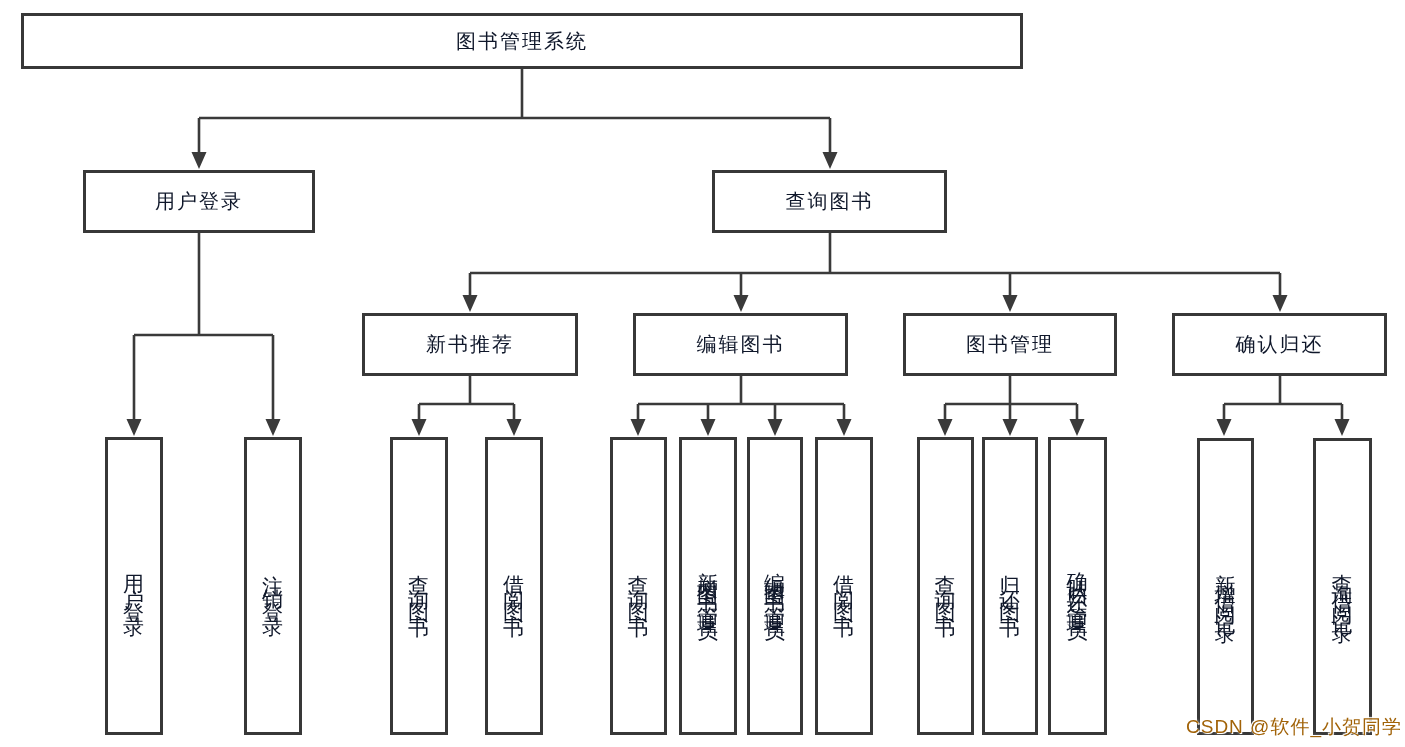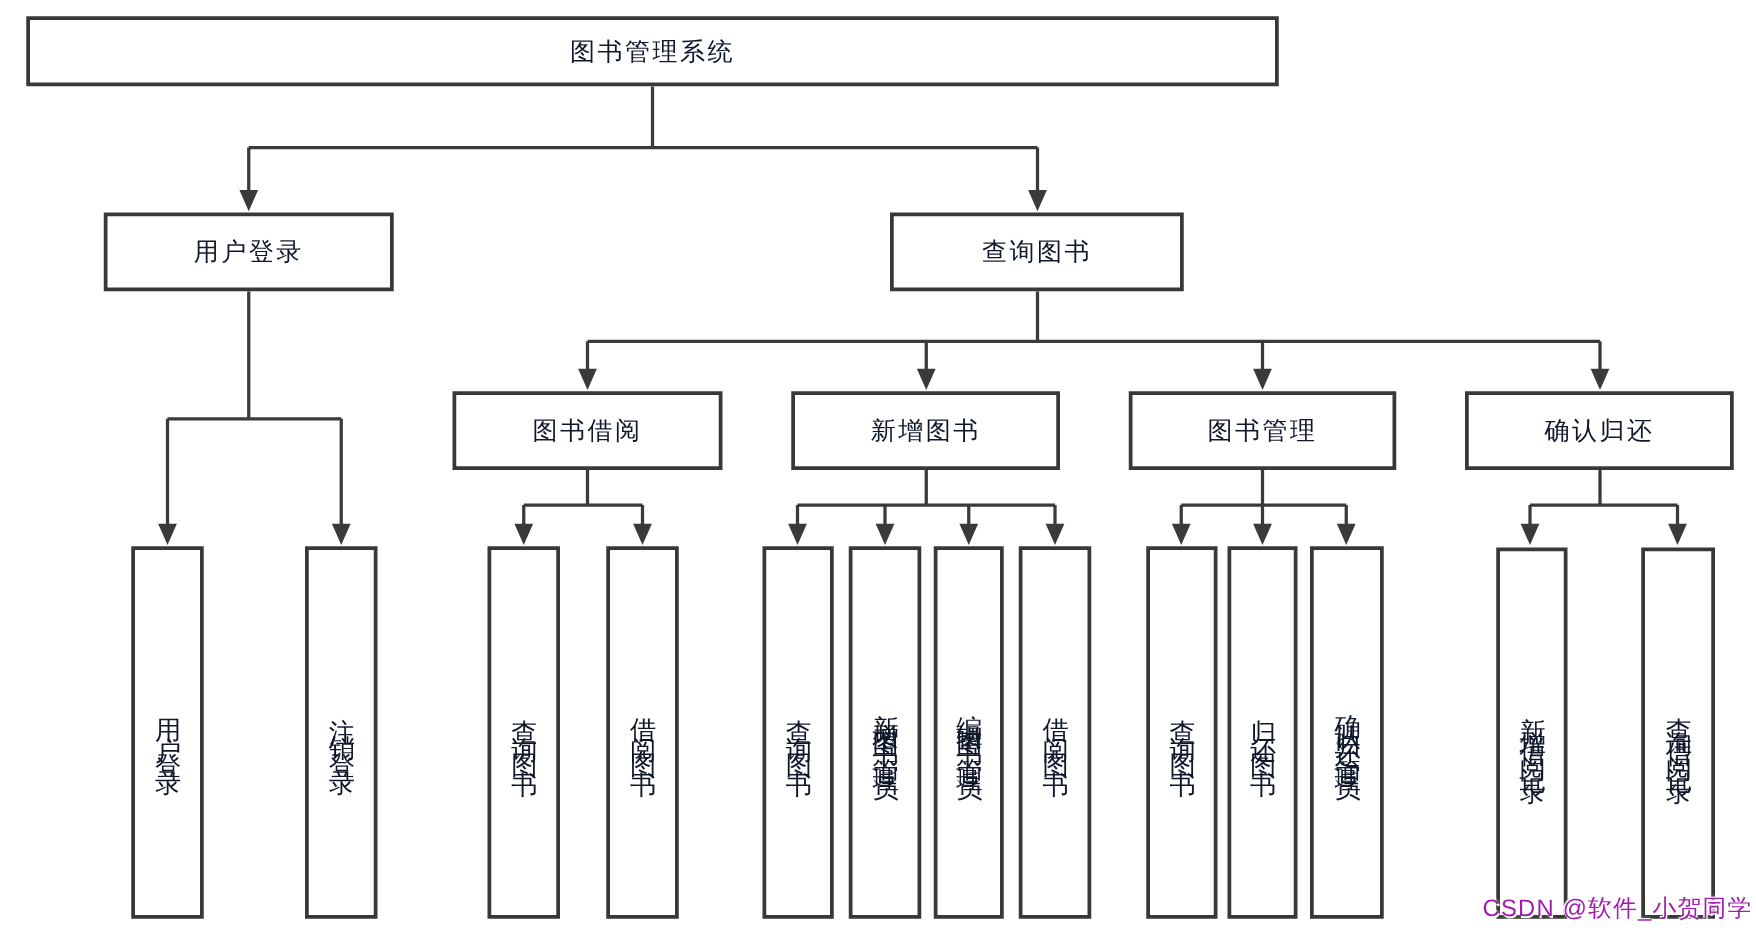--- a/index.html
+++ b/index.html
@@ -17,21 +17,21 @@
   .h  { font-size:20px; letter-spacing:2px; white-space:nowrap; }
   .vt {
     writing-mode:vertical-rl; text-orientation:mixed;
     font-size:21px; line-height:1; white-space:nowrap;
   }
   .sp-s { letter-spacing:14px; }
   .sp-m { letter-spacing:10px; }
   .sp-l { letter-spacing:7px;  }
   #watermark {
     position:absolute; left:1186px; top:714px; z-index:5;
-    font-size:19px; letter-spacing:1px; color:#a21caf; white-space:nowrap;
+    font-size:19px; letter-spacing:1px; color:#a16207; white-space:nowrap;
     text-shadow:0 0 3px #ffffff, 1px 1px 0 #ffffff, -1px -1px 0 #ffffff;
   }
 </style>
 </head>
 <body>
 
 <div id="canvas">
 
   <svg id="wires" viewBox="0 0 1405 747" xmlns="http://www.w3.org/2000/svg" aria-hidden="true">
     <path d="M522 69V118 M199 118H830 M199 118V157 M830 118V157
@@ -51,22 +51,22 @@
              M937.5 419L952.5 419L945 436Z M1002.5 419L1017.5 419L1010 436Z
              M1069.5 419L1084.5 419L1077 436Z
              M1216.5 419L1231.5 419L1224 436Z M1334.5 419L1349.5 419L1342 436Z"></path>
   </svg>
 
   <div class="box h" style="left:21px;top:13px;width:1002px;height:56px">图书管理系统</div>
 
   <div class="box h" style="left:83px;top:170px;width:232px;height:63px">用户登录</div>
   <div class="box h" style="left:712px;top:170px;width:235px;height:63px">查询图书</div>
 
-  <div class="box h" style="left:362px;top:313px;width:216px;height:63px">图书借阅</div>
-  <div class="box h" style="left:633px;top:313px;width:215px;height:63px">新增图书</div>
+  <div class="box h" style="left:362px;top:313px;width:216px;height:63px">新书推荐</div>
+  <div class="box h" style="left:633px;top:313px;width:215px;height:63px">编辑图书</div>
   <div class="box h" style="left:903px;top:313px;width:214px;height:63px">图书管理</div>
   <div class="box h" style="left:1172px;top:313px;width:215px;height:63px">确认归还</div>
 
   <div class="box" style="left:105px;top:437px;width:58px;height:298px">
     <span class="vt sp-s">用户登录</span>
   </div>
   <div class="box" style="left:244px;top:437px;width:58px;height:298px">
     <span class="vt sp-s">注销登录</span>
   </div>
 

